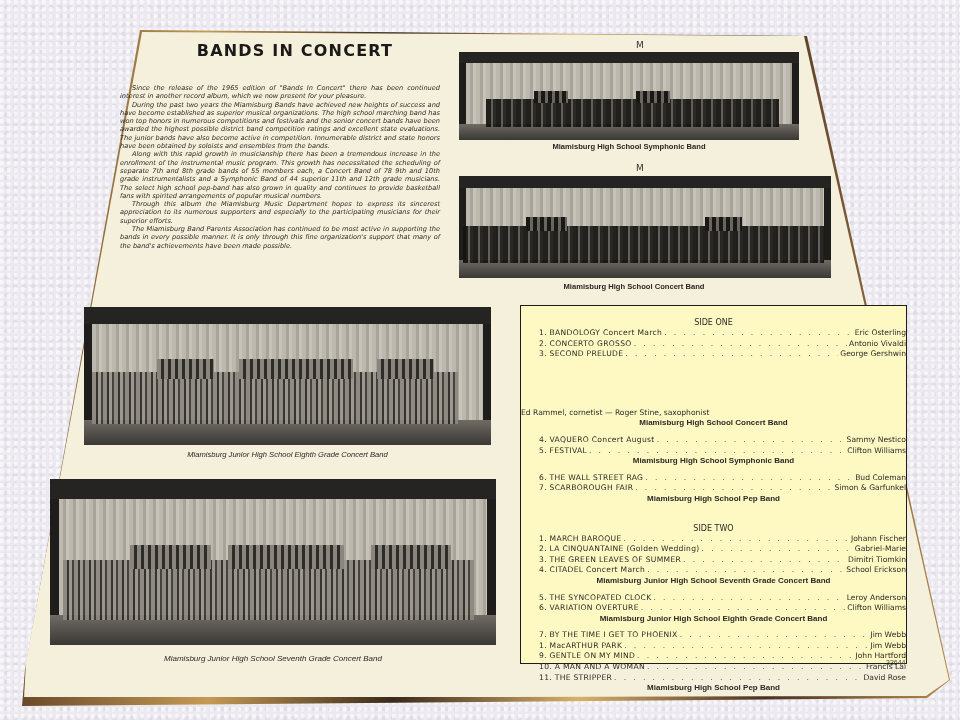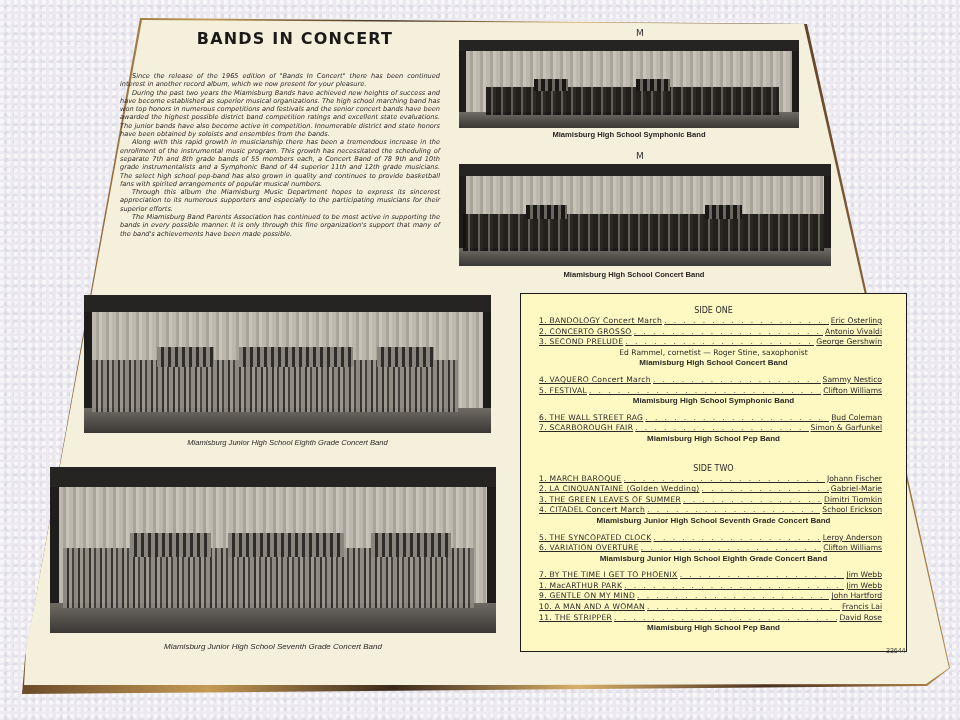--- a/index.html
+++ b/index.html
@@ -6,21 +6,21 @@
   body {
     width:960px; height:720px; overflow:hidden; position:relative;
     background: #eceaf0;
     background-image:
       radial-gradient(circle at 20% 30%, rgba(255,255,255,0.6) 0 2px, transparent 3px),
       radial-gradient(circle at 70% 80%, rgba(210,208,218,0.5) 0 2px, transparent 3px);
     background-size: 7px 7px, 9px 9px;
     font-family: "Liberation Sans", sans-serif;
   }
   .album {
-    position:absolute; left:0; top:0; width:960px; height:560px;
+    position:absolute; left:0; top:12px; width:960px; height:560px;
   }
   .jacket {
     position:absolute;
     left:22px; top:18px; width:928px; height:676px;
     clip-path: polygon(118px 0px, 785px 6px, 928px 650px, 905px 668px, 0px 676px, 3px 640px);
     background: linear-gradient(90deg, #6b4a2a 0%, #c49a55 20%, #3a2a1a 40%, #d8b06a 60%, #4a3020 80%, #b58a4a 100%);
   }
   .paper {
     position:absolute;
     left:24px; top:20px; width:925px; height:665px;
@@ -71,26 +71,26 @@
   .caption.bold { font-weight:bold; }
   .caption.ital { font-style:italic; }
   .tracks {
     position:absolute; left:520px; top:293px; width:385px; height:357px;
     border:1.5px solid #1e1c1a; background:#fef9c3;
     font-family: "DejaVu Sans", sans-serif; font-size:7.6px; color:#2c2a27;
   }
   .side-head { text-align:center; font-size:8px; margin-top:12px; margin-bottom:1px; }
   .track {
     display:flex; align-items:flex-end; white-space:nowrap; line-height:10.6px;
-    padding-left:18px; padding-right:24px; overflow:hidden;text-decoration:underline;
+    padding-left:18px; padding-right:0; overflow:hidden;
   }
   .track .t { flex:0 0 auto; letter-spacing:0.3px; }
   .track .dots { flex:1 1 auto; overflow:hidden; margin:0 2px; letter-spacing:2.4px; color:#555; }
   .track .c { flex:0 0 auto; }
-  .note { text-align:center; line-height:10.6px; }
+  .note { line-height:10.6px;margin-top:48px; }
   .band-credit { text-align:center; font-weight:bold; line-height:10.6px; margin-bottom:6px; font-family:"Liberation Sans", sans-serif; font-size:8px; }
   .catalog { position:absolute; left:886px; top:647px; font-size:7px; color:#444; }
 </style>
 </head>
 <body>
 
 <div class="album">
   <div class="jacket"></div>
   <div class="paper"></div>
 
@@ -165,21 +165,21 @@
       </div>
     <div class="track">
         <span class="t">3. SECOND PRELUDE</span>
         <span class="dots">. . . . . . . . . . . . . . . . . . . . . . . . . . . . . . . . . . . .</span>
         <span class="c">George Gershwin</span>
       </div>
     <div class="note">Ed Rammel, cornetist — Roger Stine, saxophonist</div>
     <div class="band-credit">Miamisburg High School Concert Band</div>
 
     <div class="track">
-        <span class="t">4. VAQUERO Concert March</span>
+        <span class="t">4. VAQUERO Concert August</span>
         <span class="dots">. . . . . . . . . . . . . . . . . . . . . . . . . . . . . . . . . . . .</span>
         <span class="c">Sammy Nestico</span>
       </div>
     <div class="track">
         <span class="t">5. FESTIVAL</span>
         <span class="dots">. . . . . . . . . . . . . . . . . . . . . . . . . . . . . . . . . . . .</span>
         <span class="c">Clifton Williams</span>
       </div>
     <div class="band-credit">Miamisburg High School Symphonic Band</div>
 

